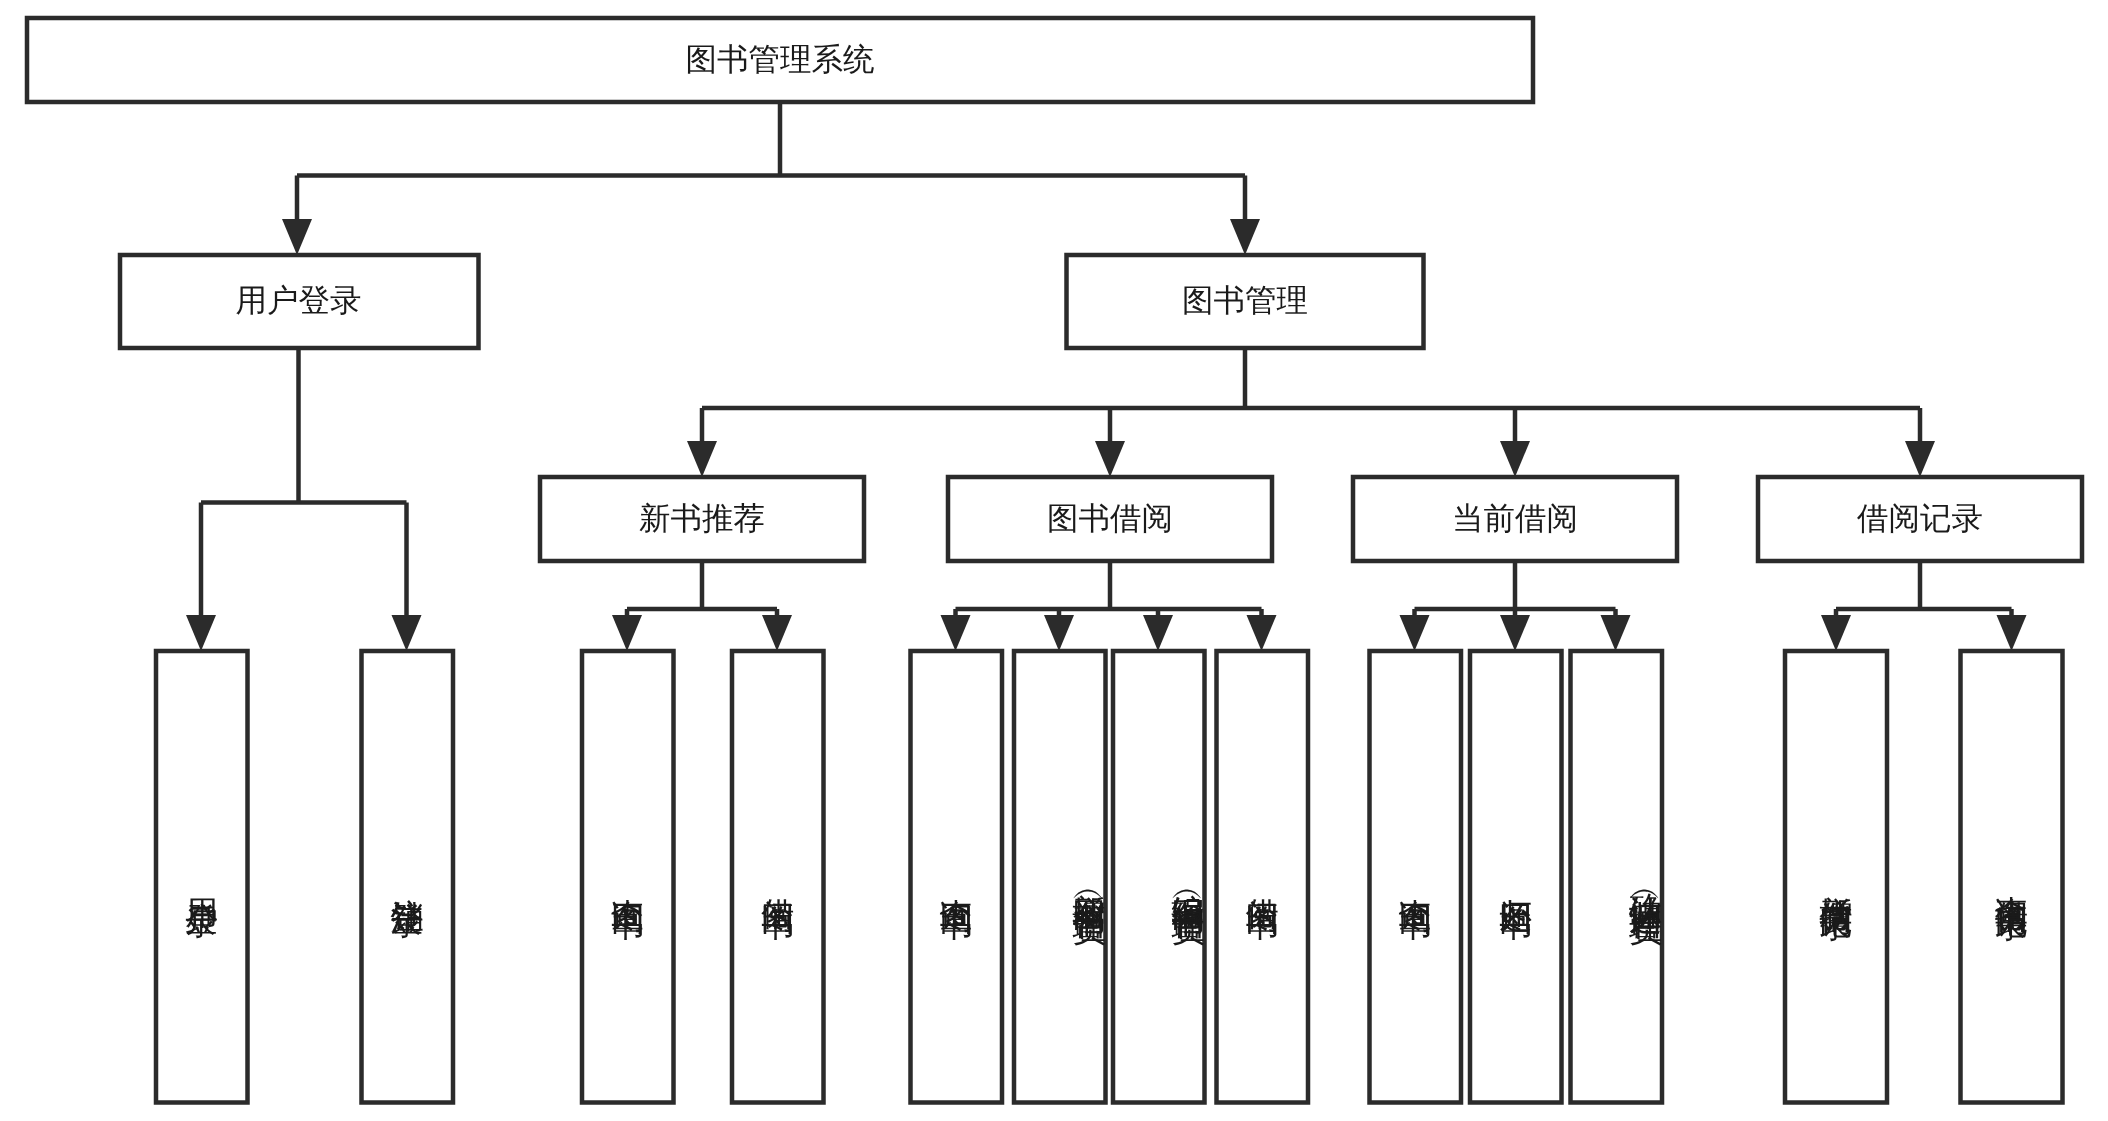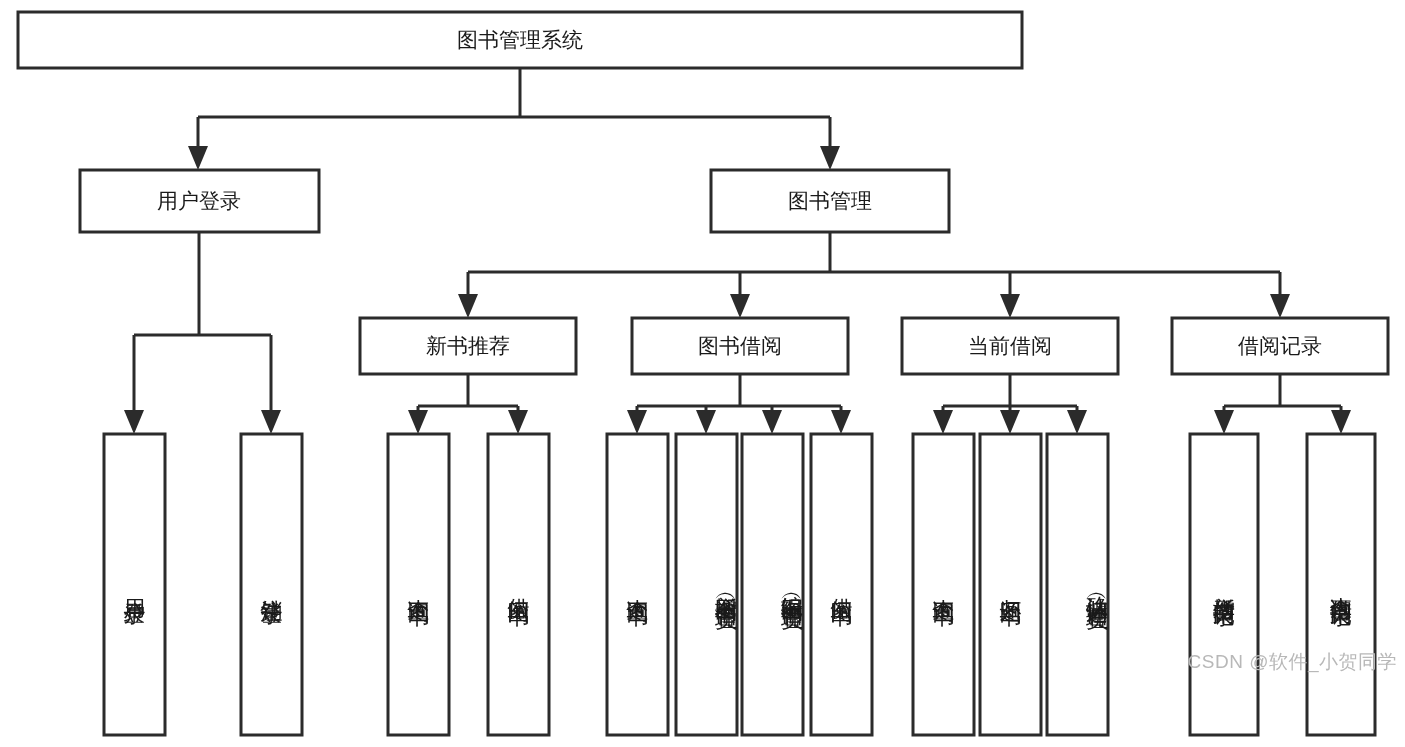--- a/index.html
+++ b/index.html
@@ -235,15 +235,14 @@
   <div class="leaf-label" style="left:742px; top:434px; width:61px; height:301px; align-items:flex-start; padding-top:4px; box-sizing:border-box;">编辑图书（管理员）</div>
   <div class="leaf-label" style="left:811px; top:434px; width:61px; height:301px;">借阅图书</div>
 
   <div class="leaf-label" style="left:913px; top:434px; width:61px; height:301px;">查询图书</div>
   <div class="leaf-label" style="left:980px; top:434px; width:61px; height:301px;">归还图书</div>
   <div class="leaf-label" style="left:1047px; top:434px; width:61px; height:301px; align-items:flex-start; padding-top:4px; box-sizing:border-box;">确认归还（管理员）</div>
 
   <div class="leaf-label" style="left:1190px; top:434px; width:68px; height:301px;">新增借阅记录</div>
   <div class="leaf-label" style="left:1307px; top:434px; width:68px; height:301px;">查询借阅记录</div>
 
-  <div class="watermark">CSDN @软件_小贺同学</div>
 
 </div>
 
 </body></html>

